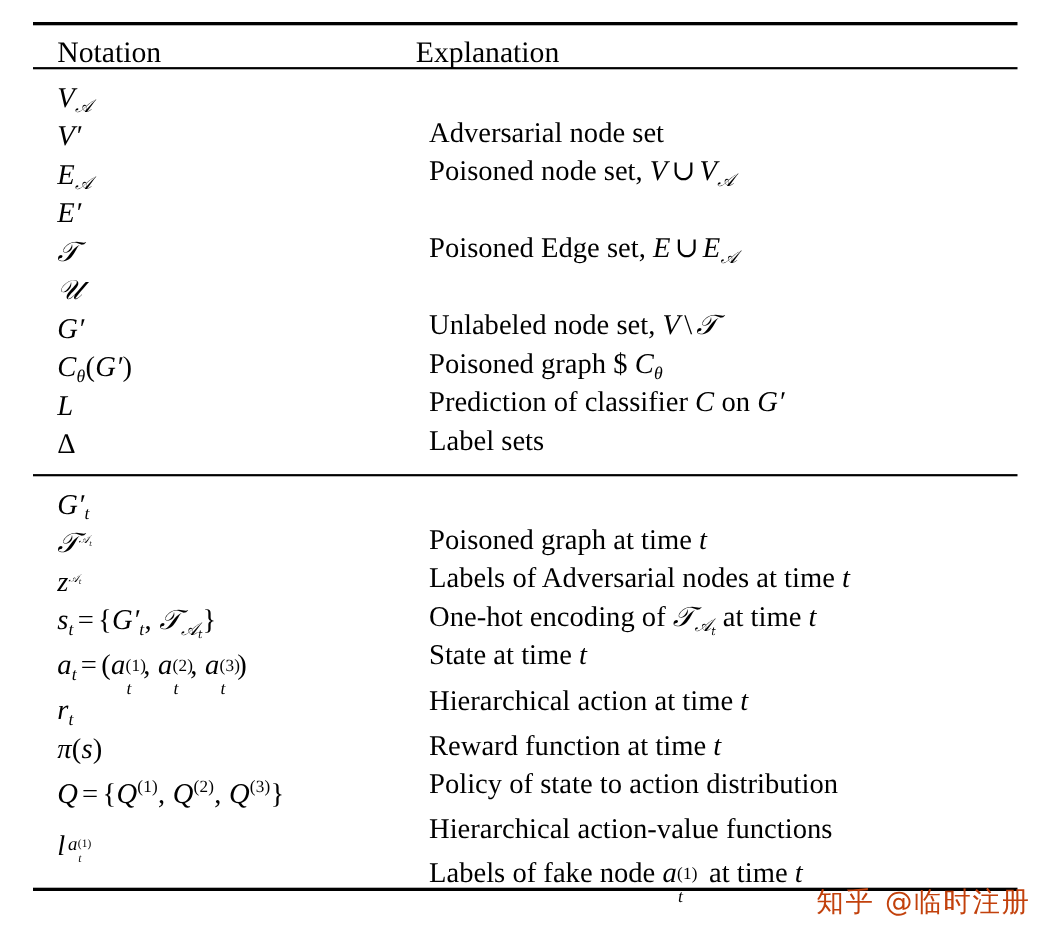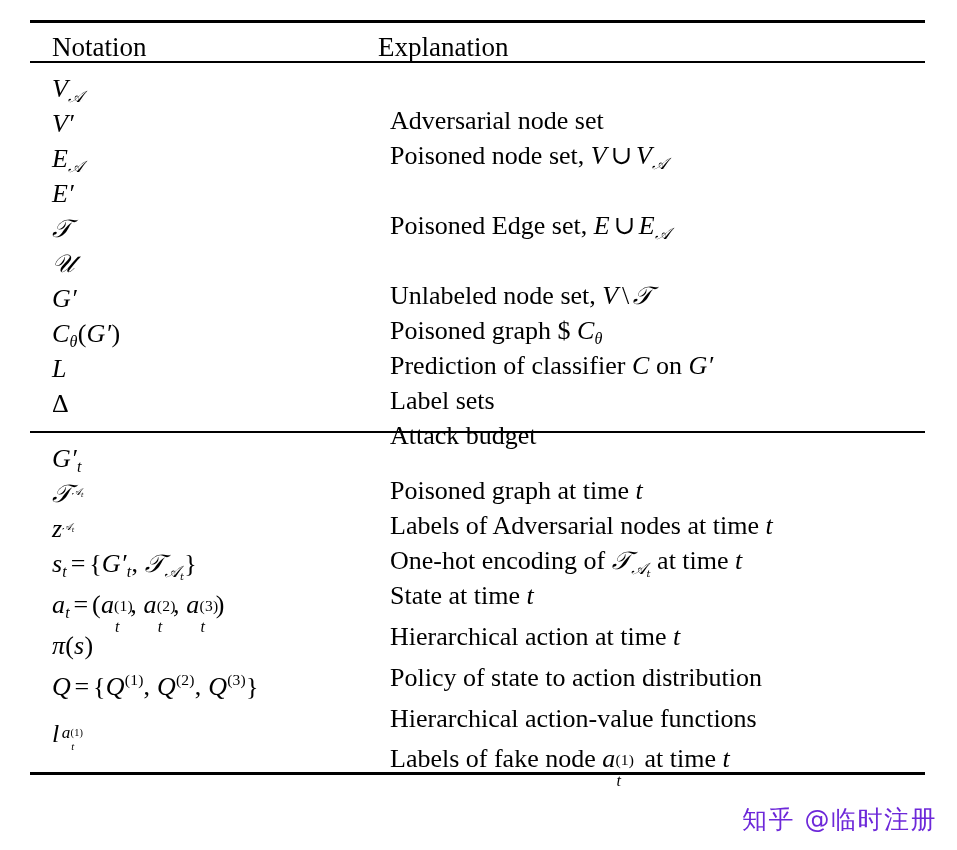--- a/index.html
+++ b/index.html
@@ -181,21 +181,21 @@
   .op { font-style: normal; padding: 0 0.14em; }
   .paren { font-style: normal; }
 
   
   .watermark {
     position: absolute;
     right: 20px;
     bottom: 14px;
     font-family: "DejaVu Sans", "Liberation Sans", sans-serif;
     font-size: 25px;
-    color: #6d28d9;
+    color: #c2410c;
     letter-spacing: 1.5px;
     user-select: none;
     white-space: nowrap;
   }
 </style>
 </head>
 <body>
 
 <div class="table-wrap">
 
@@ -287,23 +287,20 @@
       </div>
       <div class="cell-e">
         <span class="txt">Label sets</span>
       </div>
     </div>
 
     <div class="row">
       <div class="cell-n">
         <span class="math up">Δ</span>
       </div>
-      <div class="cell-e">
-        <span class="txt">Attack budget</span>
-      </div>
     </div>
 
     <div class="section-bot-pad"></div>
   </div>
 
   <div class="rule-mid"></div>
 
   <div class="section">
     <div class="section-top-pad"></div>
 
@@ -347,20 +344,28 @@
 
     <div class="row tall">
       <div class="cell-n">
         <span class="math">a<span class="sb">t</span><span class="op">=</span><span class="paren">(</span>a<span class="stack"><span class="s-sup">(1)</span><span class="s-sub">t</span></span><span class="up">,&nbsp;</span>a<span class="stack"><span class="s-sup">(2)</span><span class="s-sub">t</span></span><span class="up">,&nbsp;</span>a<span class="stack"><span class="s-sup">(3)</span><span class="s-sub">t</span></span><span class="paren">)</span></span>
       </div>
       <div class="cell-e">
         <span class="txt">Hierarchical action at time <span class="math">t</span></span>
       </div>
     </div>
 
+    <div class="row">
+      <div class="cell-n">
+        <span class="math">r<span class="sb">t</span></span>
+      </div>
+      <div class="cell-e">
+        <span class="txt">Reward function at time <span class="math">t</span></span>
+      </div>
+    </div>
 
     <div class="row">
       <div class="cell-n">
         <span class="math">π<span class="paren">(</span>s<span class="paren">)</span></span>
       </div>
       <div class="cell-e">
         <span class="txt">Policy of state to action distribution</span>
       </div>
     </div>
 

